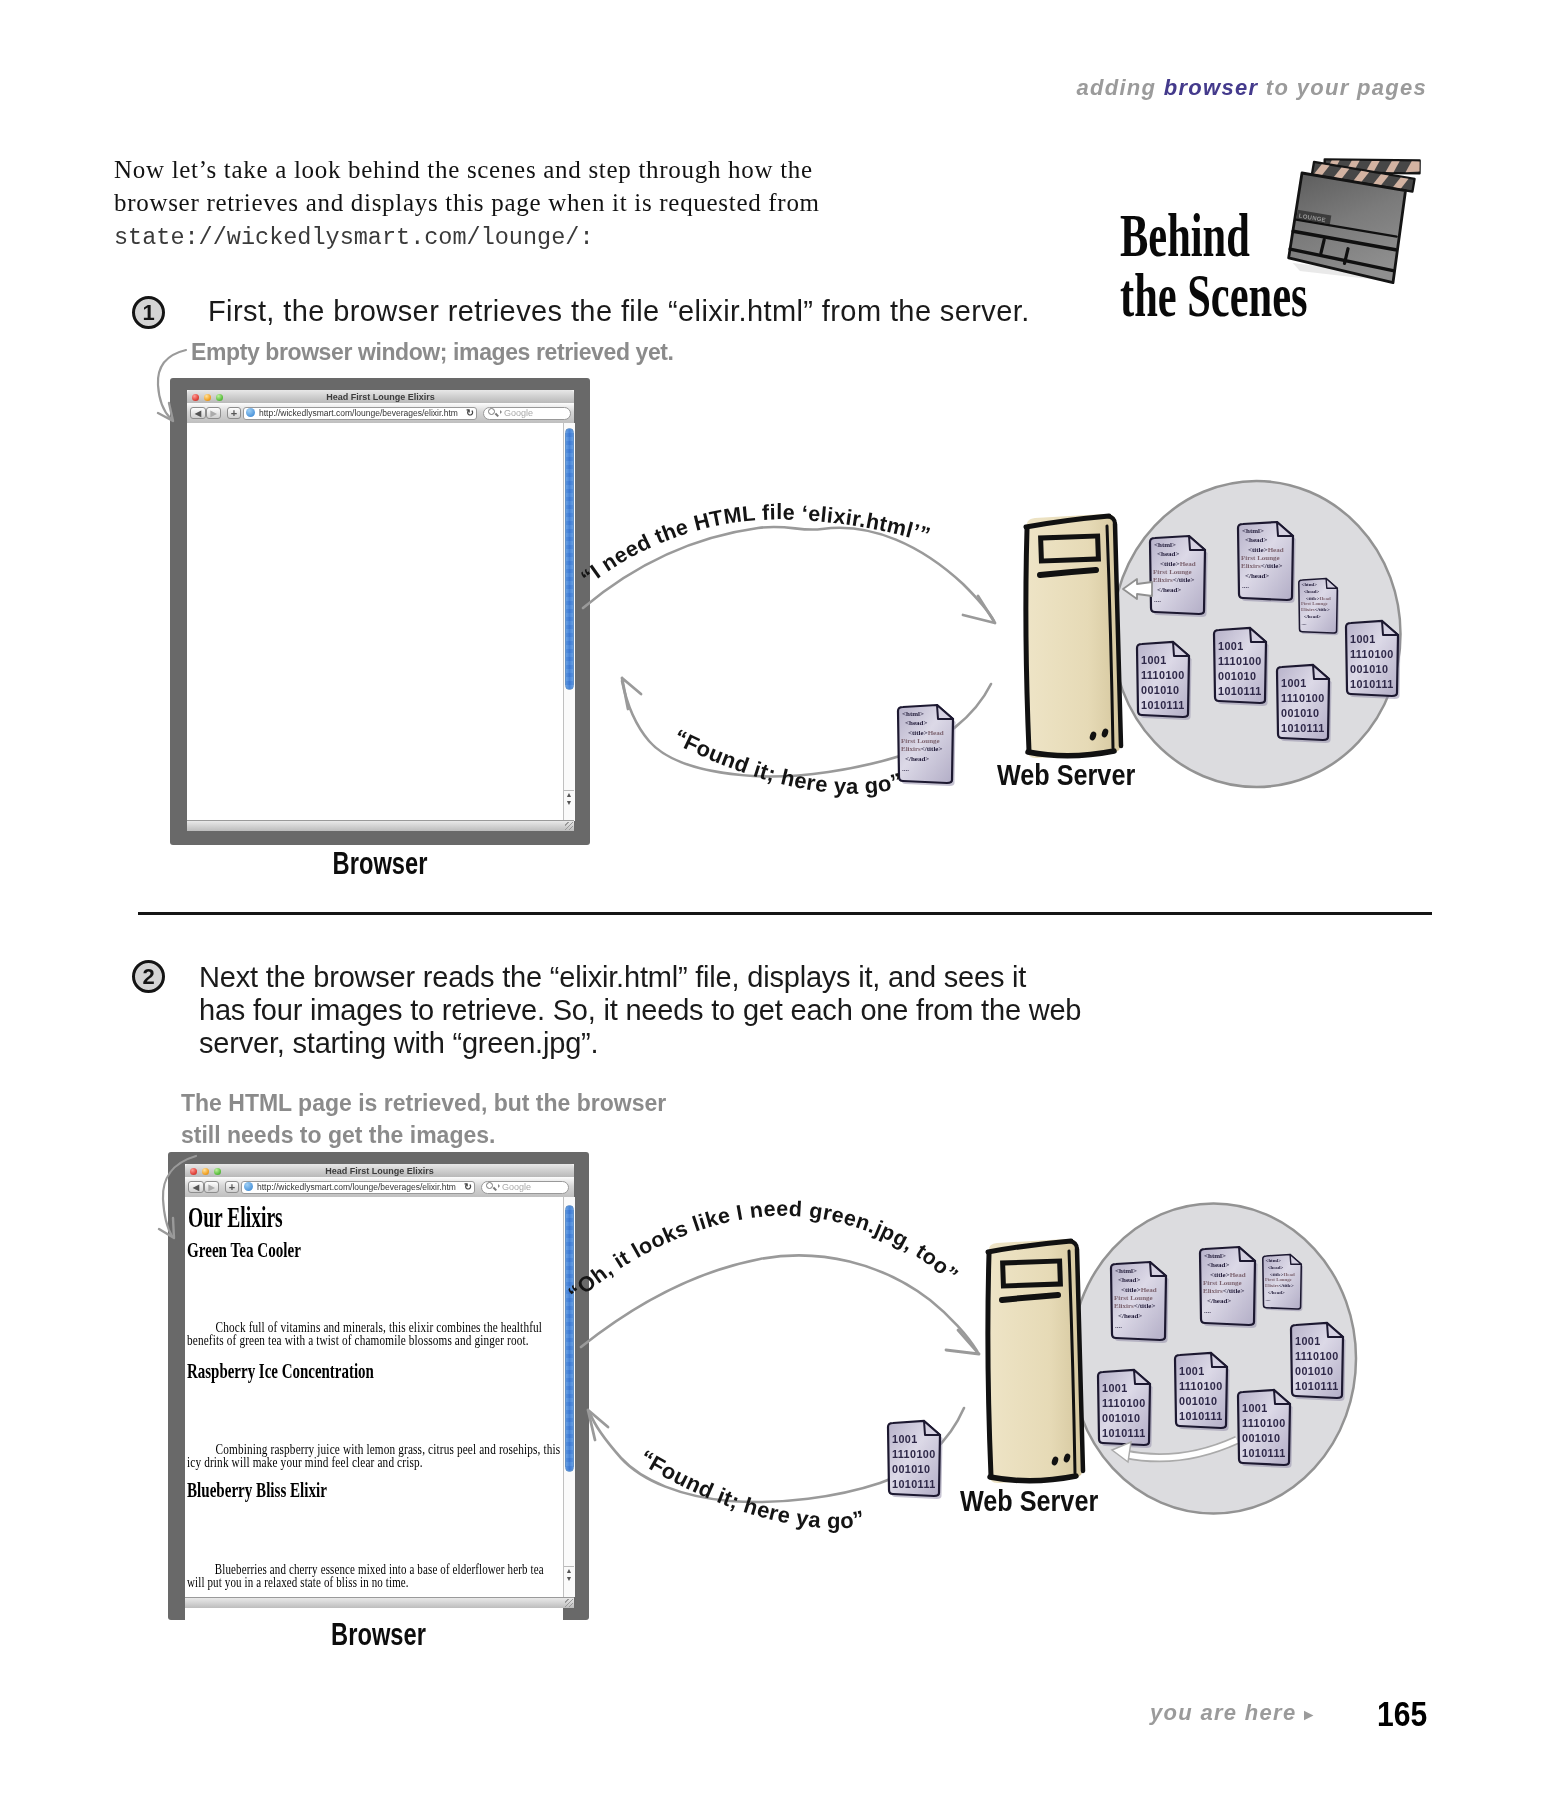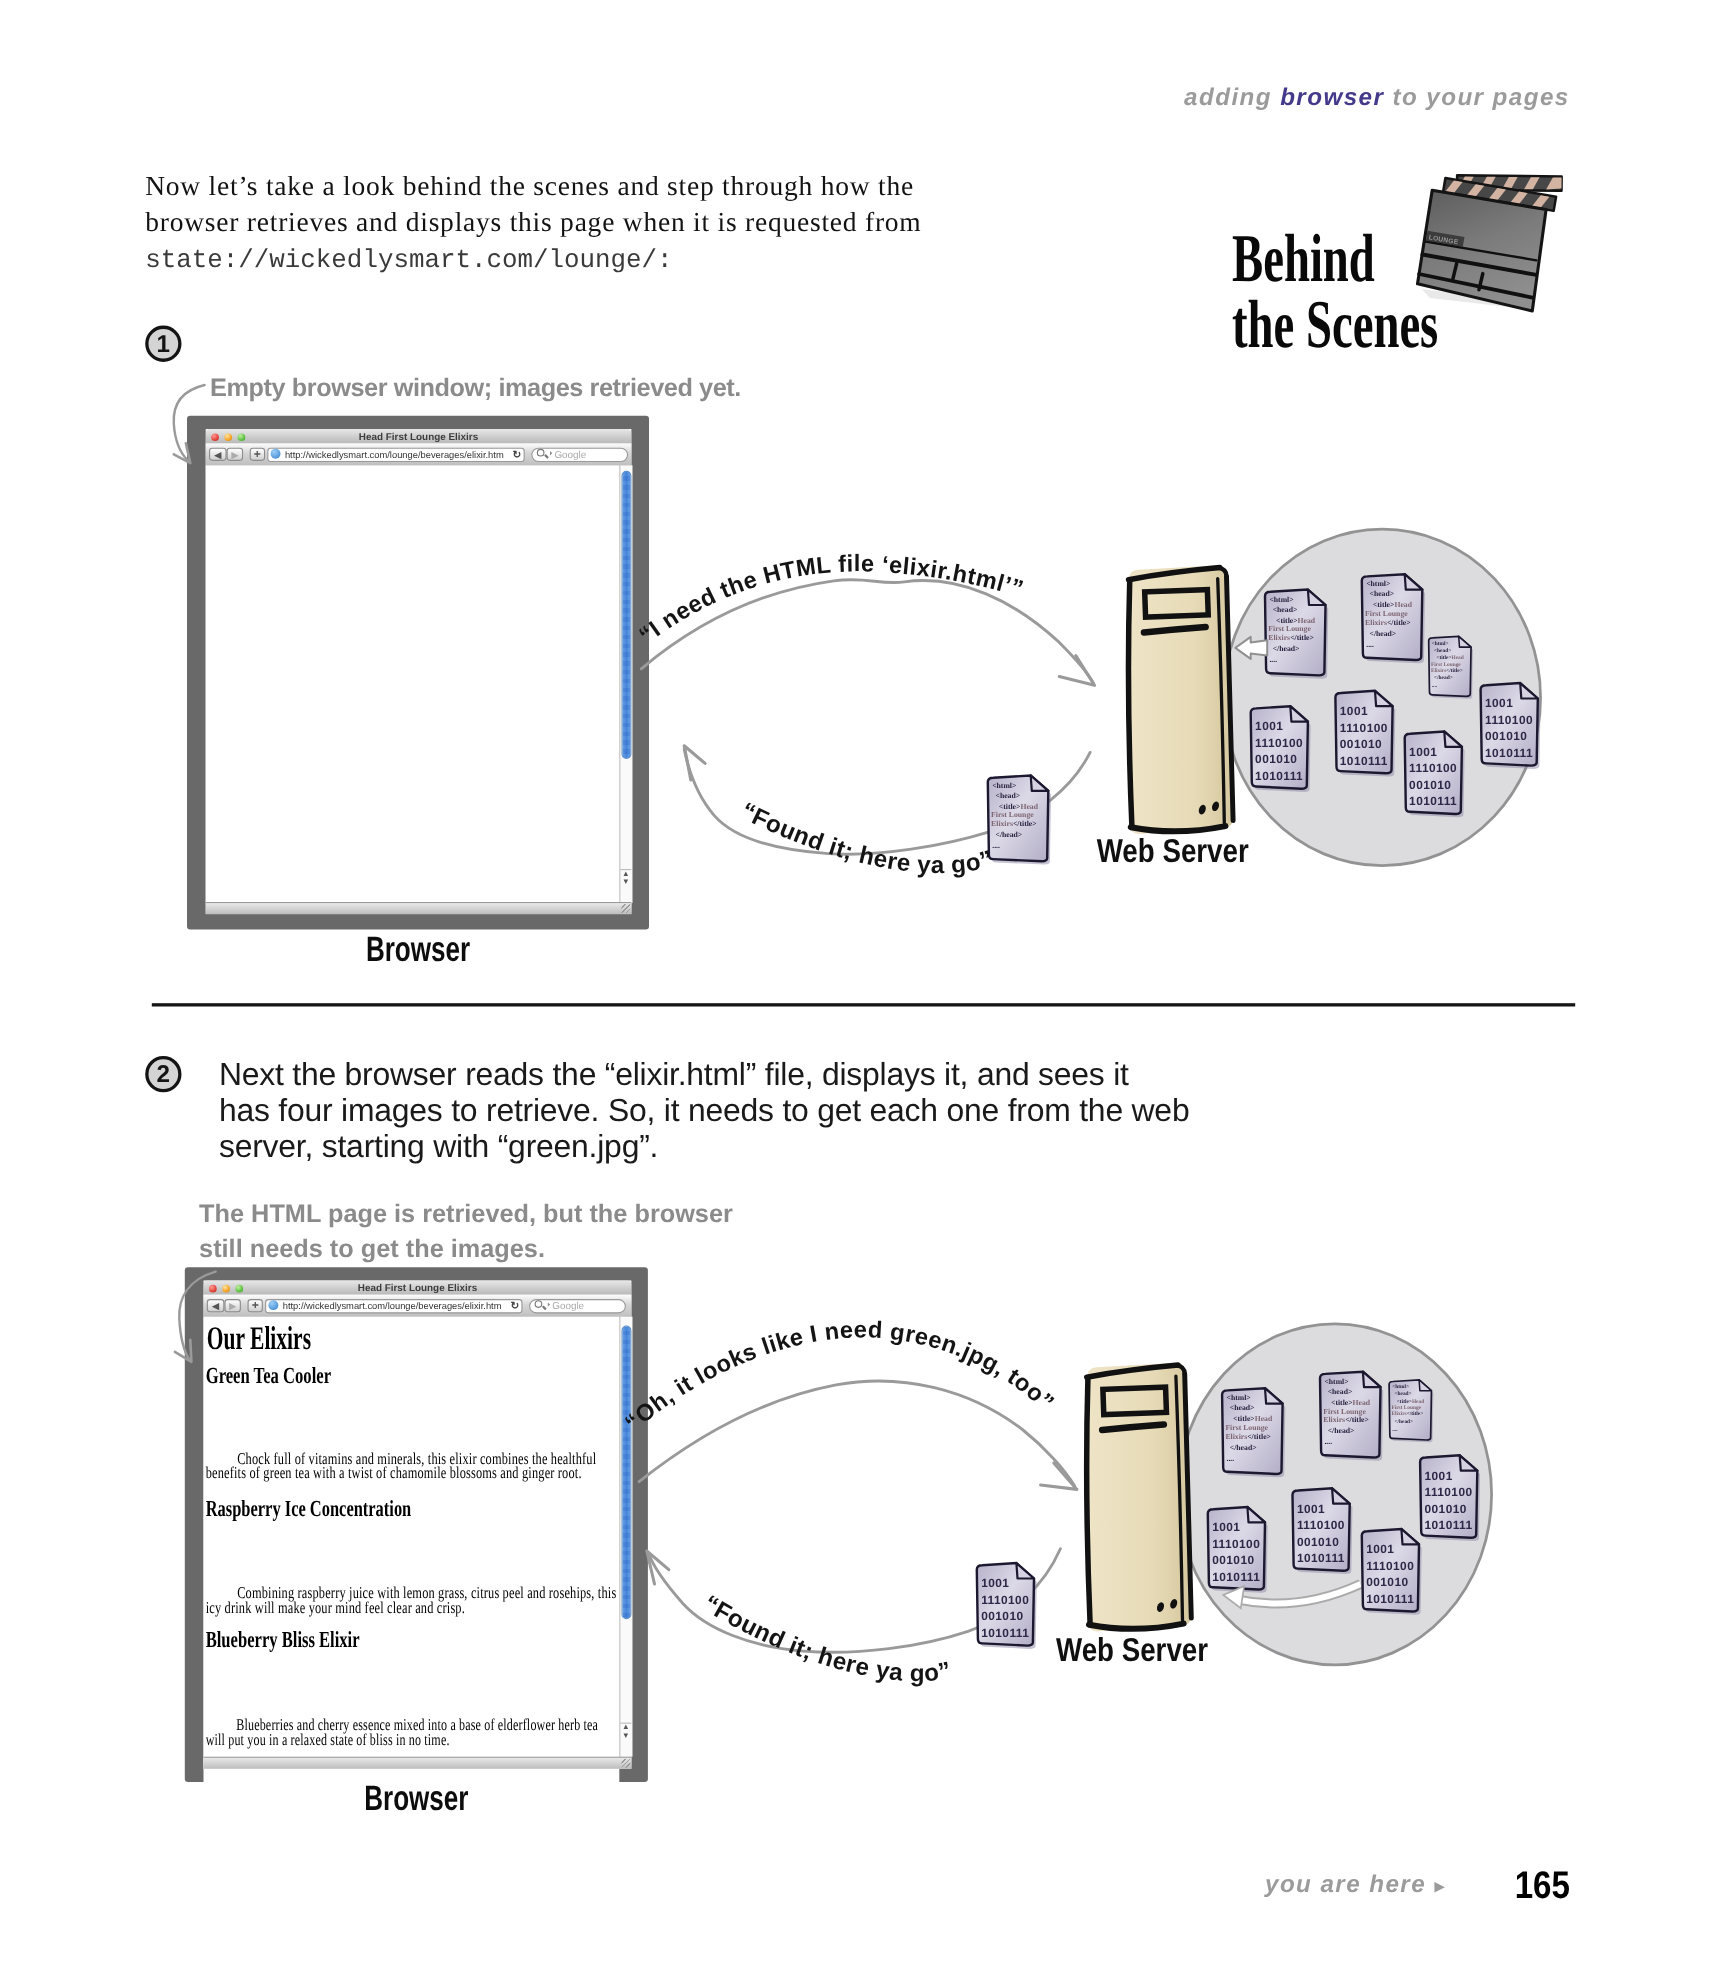--- a/index.html
+++ b/index.html
@@ -44,29 +44,30 @@
 .blab{font-weight:bold;font-size:32px;color:#0d0d0d;transform:scaleX(0.74);}
 .cx{transform-origin:0 0;white-space:nowrap;}
 .ptxt{font-size:15px;line-height:13.4px;transform:scaleX(0.75);letter-spacing:0.2px;}
 </style>
 </head>
 <body>
 <div id="page">
 
 <div class="abs hdr" style="right:130px;top:75px;">adding <b>browser</b> to your pages</div>
 
-<div class="abs serif" style="left:132px;top:153px;font-size:25px;line-height:33px;letter-spacing:0.7px;color:#131313;">
+<div class="abs serif" style="left:114px;top:153px;font-size:25px;line-height:33px;letter-spacing:0.7px;color:#131313;">
 Now let’s take a look behind the scenes and step through how the<br>
 browser retrieves and displays this page when it is requested from<br>
 <span class="mono" style="font-size:23.5px;letter-spacing:0px;color:#3a3a3a;">state://wickedlysmart.com/lounge/:</span>
 </div>
 
 <div class="abs serif cx" style="left:1120px;top:205px;font-size:62px;font-weight:bold;color:#090909;line-height:60px;transform:scaleX(0.685);">Behind<br>the Scenes</div>
 
 <div class="abs stepnum" style="left:132px;top:296px;">1</div>
+<div class="abs step" style="left:208px;top:295px;letter-spacing:0.4px;">First, the browser retrieves the file “elixir.html” from the server.</div>
 <div class="abs hand" style="left:191px;top:339px;letter-spacing:-0.4px;">Empty browser window; images retrieved yet.</div>
 
 <div class="abs bframe" style="left:170px;top:378px;width:420px;height:467px;"></div>
 <div class="bwin" style="left:187px;top:390px;width:387px;height:441px;">
   <div class="titlebar"></div>
   <div class="titletxt">Head First Lounge Elixirs</div>
   <div class="tl" style="left:5px;background:radial-gradient(circle at 35% 30%,#ff9d96,#e1443c 60%,#b02920);"></div>
   <div class="tl" style="left:17px;background:radial-gradient(circle at 35% 30%,#ffe3a0,#f3a427 60%,#cd7e12);"></div>
   <div class="tl" style="left:29px;background:radial-gradient(circle at 35% 30%,#c0f0a0,#5fc243 60%,#3d9428);"></div>
   <div class="toolbar">

